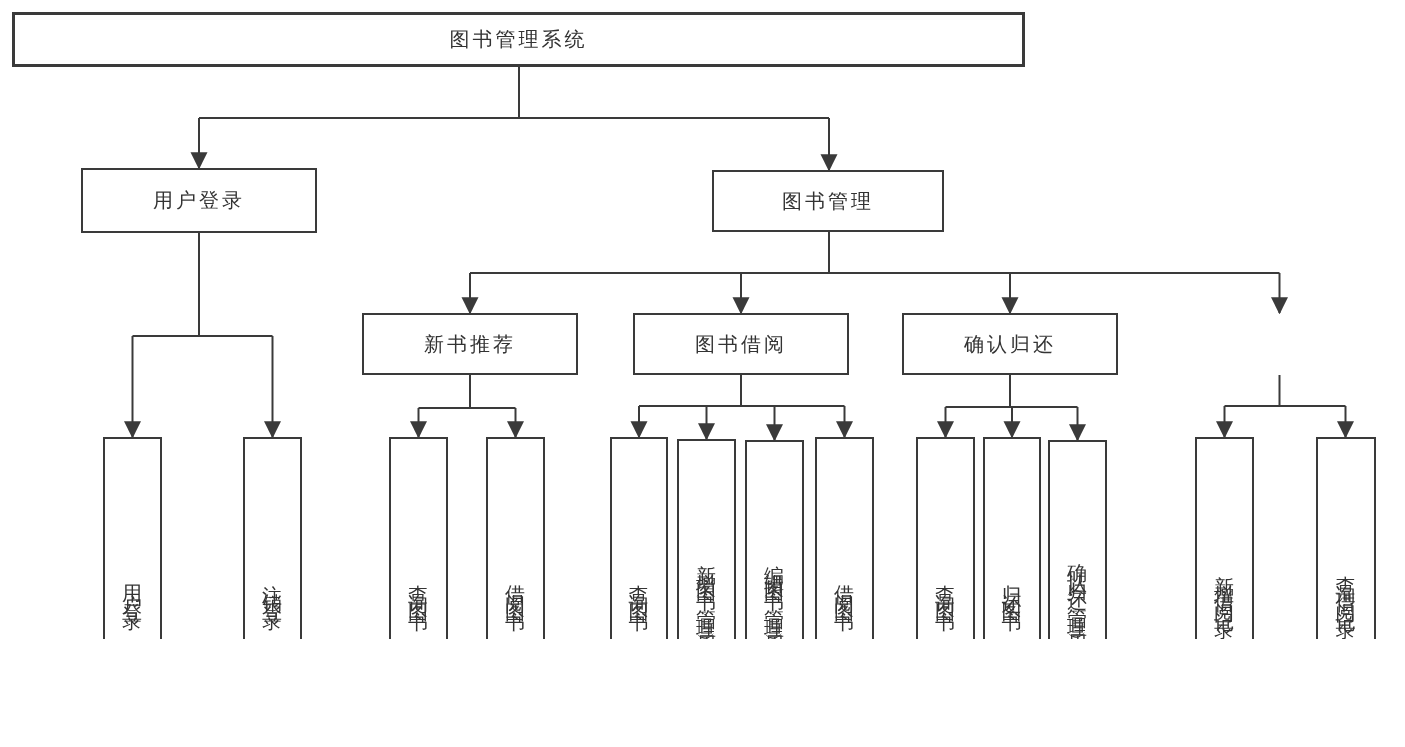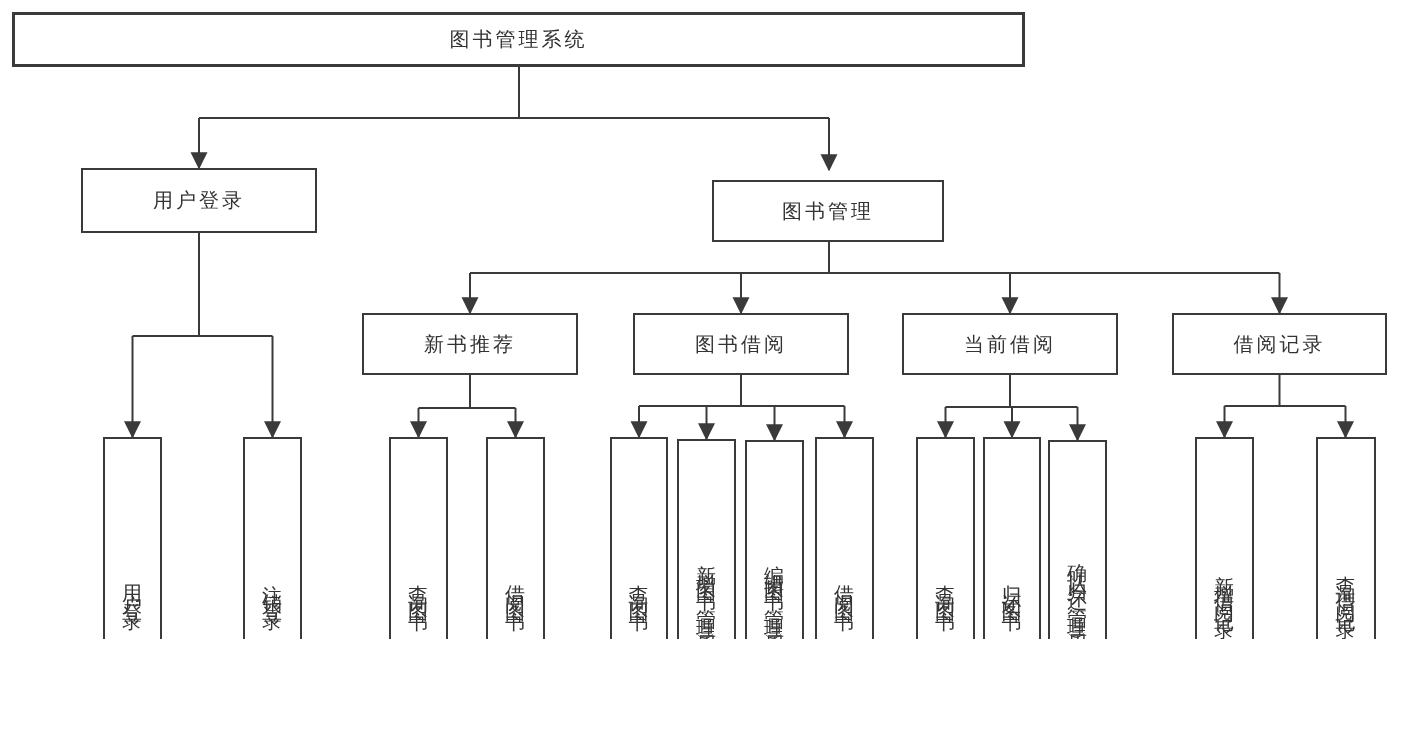--- a/index.html
+++ b/index.html
@@ -115,42 +115,39 @@
     </g>
   </svg>
 
   <div class="box root-box h-box" style="left:12px; top:12px; width:1013px; height:55px;">
     <span>图书管理系统</span>
   </div>
 
   <div class="box h-box" style="left:81px; top:168px; width:236px; height:65px;">
     <span>用户登录</span>
   </div>
-  <div class="box h-box" style="left:712px; top:180px; width:232px; height:62px;">
+  <div class="box h-box" style="left:712px; top:170px; width:232px; height:62px;">
     <span>图书管理</span>
   </div>
 
   <div class="box v-box" style="left:103px; top:437px; width:59px; height:300px;">
     <span>用户登录</span>
   </div>
   <div class="box v-box" style="left:243px; top:437px; width:59px; height:300px;">
     <span>注销登录</span>
   </div>
 
   <div class="box h-box" style="left:633px; top:313px; width:216px; height:62px;">
     <span>图书借阅</span>
   </div>
   <div class="box h-box" style="left:362px; top:313px; width:216px; height:62px;">
     <span>新书推荐</span>
   </div>
   <div class="box h-box" style="left:902px; top:313px; width:216px; height:62px;">
-    <span>当前借阅</span>
-  </div>
-  <div class="box h-box" style="left:1172px; top:313px; width:215px; height:62px;">
-    <span>借阅记录</span>
+    <span>确认归还</span>
   </div>
 
   <div class="box v-box" style="left:389px; top:437px; width:59px; height:300px;">
     <span>查询图书</span>
   </div>
   <div class="box v-box" style="left:486px; top:437px; width:59px; height:300px;">
     <span>借阅图书</span>
   </div>
 
   <div class="box v-box" style="left:610px; top:437px; width:58px; height:300px;">

